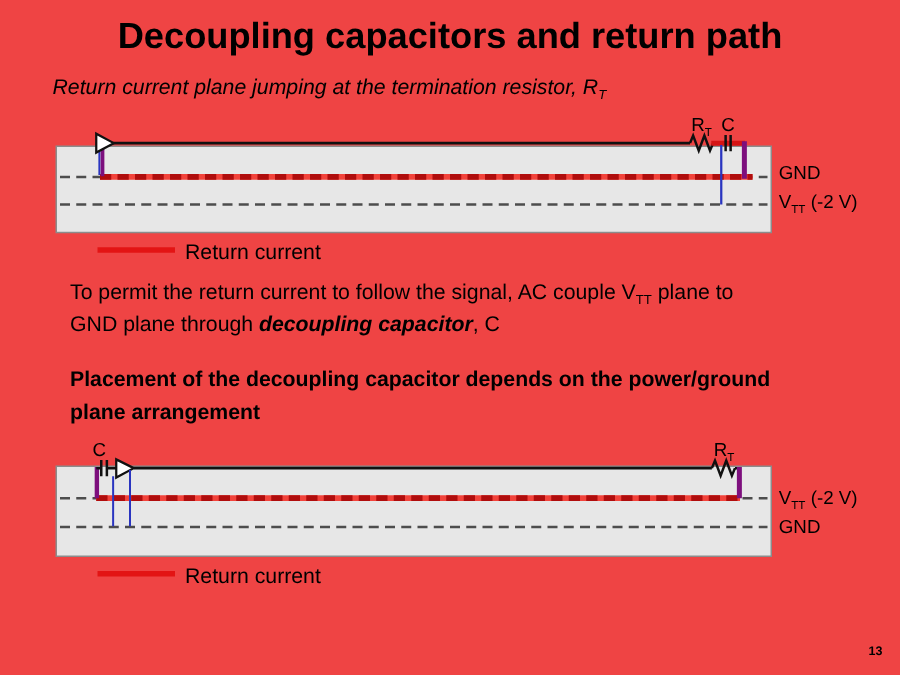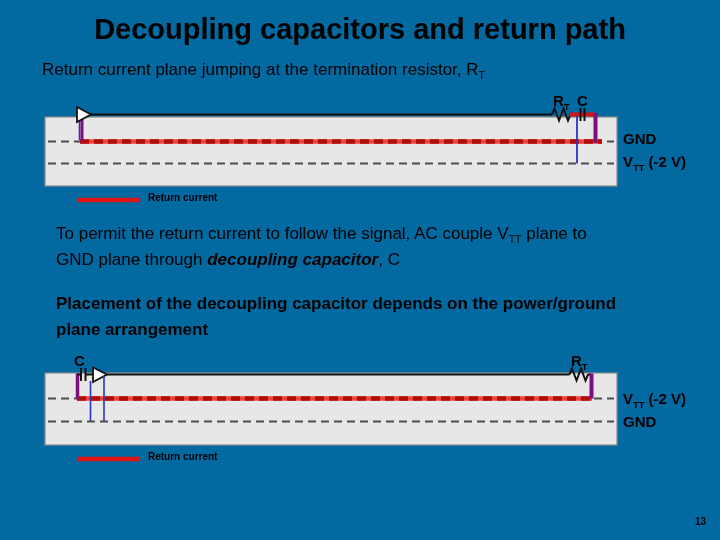--- a/index.html
+++ b/index.html
@@ -1,25 +1,25 @@
 <!DOCTYPE html>
 <html><head>
 <meta charset="utf-8">
 <style>
   html,body{margin:0;padding:0;background:#fff;}
-  .slide{position:relative;width:720px;height:540px;background:#0369a1;overflow:hidden;
+  .slide{position:relative;width:720px;height:540px;background:#ef4444;overflow:hidden;
          font-family:"Liberation Sans",sans-serif;color:#000;}
   .title{position:absolute;top:13px;left:0;width:720px;text-align:center;
          font-size:29px;font-weight:bold;letter-spacing:0;}
-  .subtitle{position:absolute;top:60px;left:42px;font-size:17px;}
+  .subtitle{position:absolute;top:60px;left:42px;font-size:17px;font-style:italic;}
   sub{font-size:0.62em;line-height:0;}
-  .diagram{position:absolute;left:0;width:707px;font-weight:bold;}
+  .diagram{position:absolute;left:0;width:707px;}
   .diagram svg{position:absolute;left:0;top:0;}
   .dlabel{position:absolute;font-size:15px;white-space:nowrap;}
-  .legend-label{position:absolute;font-size:10px;white-space:nowrap;}
+  .legend-label{position:absolute;font-size:17px;white-space:nowrap;}
   .body-text{position:absolute;left:56px;width:640px;font-size:17px;line-height:25.5px;}
   .emph{font-weight:bold;font-style:italic;margin-top:16px;}
   .page-number{position:absolute;right:14px;top:516px;font-size:10px;font-weight:bold;text-align:right;}
 </style>
 </head>
 <body>
 
 <div class="slide">
 
   <div class="title">Decoupling capacitors and return path</div>

